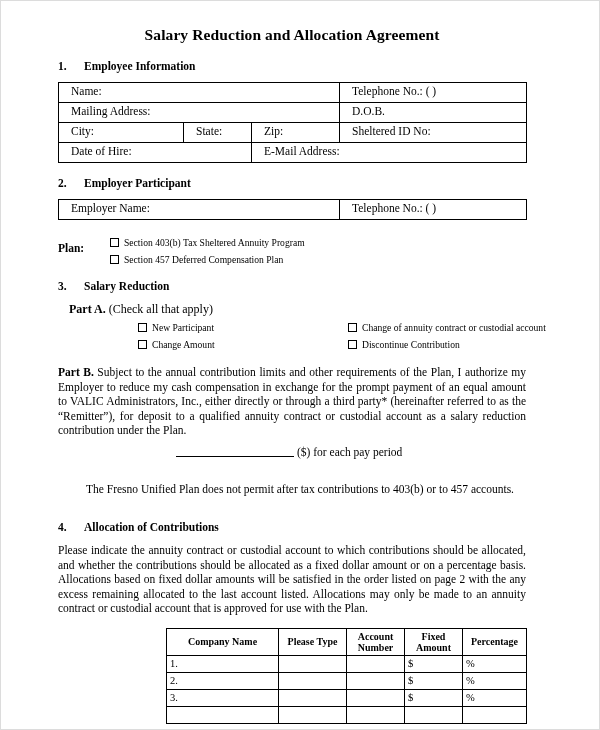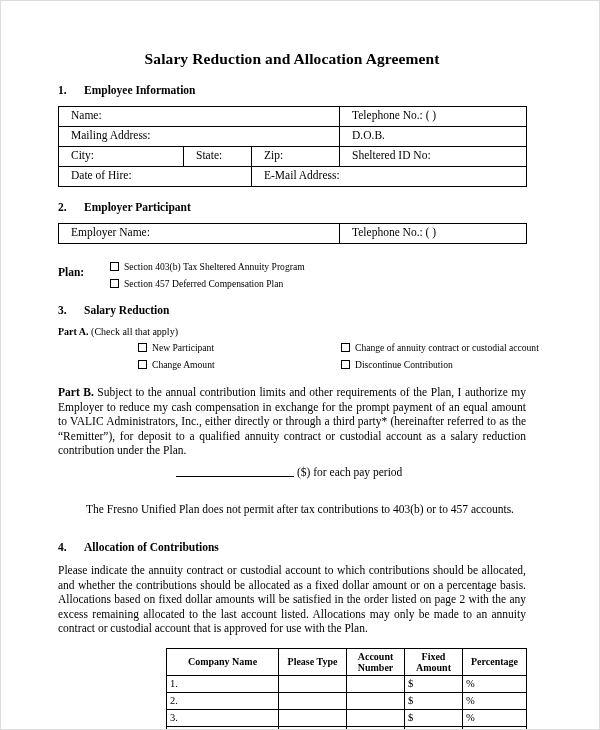--- a/index.html
+++ b/index.html
@@ -29,21 +29,21 @@
     top: 0;
     width: 468px;
   }
 
   .doc-title {
     text-align: center;
     font-weight: bold;
     font-size: 15.5px;
     letter-spacing: 0.1px;
     margin: 0;
-    padding-top: 49px;
+    padding-top: 25px;
     padding-bottom: 0;
   }
 
   .section-heading {
     font-weight: bold;
     font-size: 11.5px;
     margin: 0;
     padding-left: 26px;
     position: relative;
   }
@@ -94,39 +94,40 @@
     font-size: 11.5px;
     margin-top: 8px;
   }
   .plan-opt {
     font-size: 9.6px;
     line-height: 17px;
     white-space: nowrap;
   }
 
   .parta-label {
-    font-size: 10px;
+    font-size: 12px;
+    margin-left: 11px;
   }
   .parta-label b { font-weight: bold; }
   .cb-grid {
     position: relative;
     padding-left: 40px;
     margin-top: 2px;
   }
   .cb-grid .row {
     position: relative;
     height: 17px;
     line-height: 17px;
     font-size: 9.6px;
     white-space: nowrap;
     padding-left: 40px;
   }
   .cb-grid .col2 {
     position: absolute;
-    left: 243px;
+    left: 250px;
     top: 0;
     font-size: 9.6px;
     white-space: nowrap;
   }
 
   
   p.just {
     text-align: justify;
     font-size: 11.5px;
     line-height: 14.6px;

